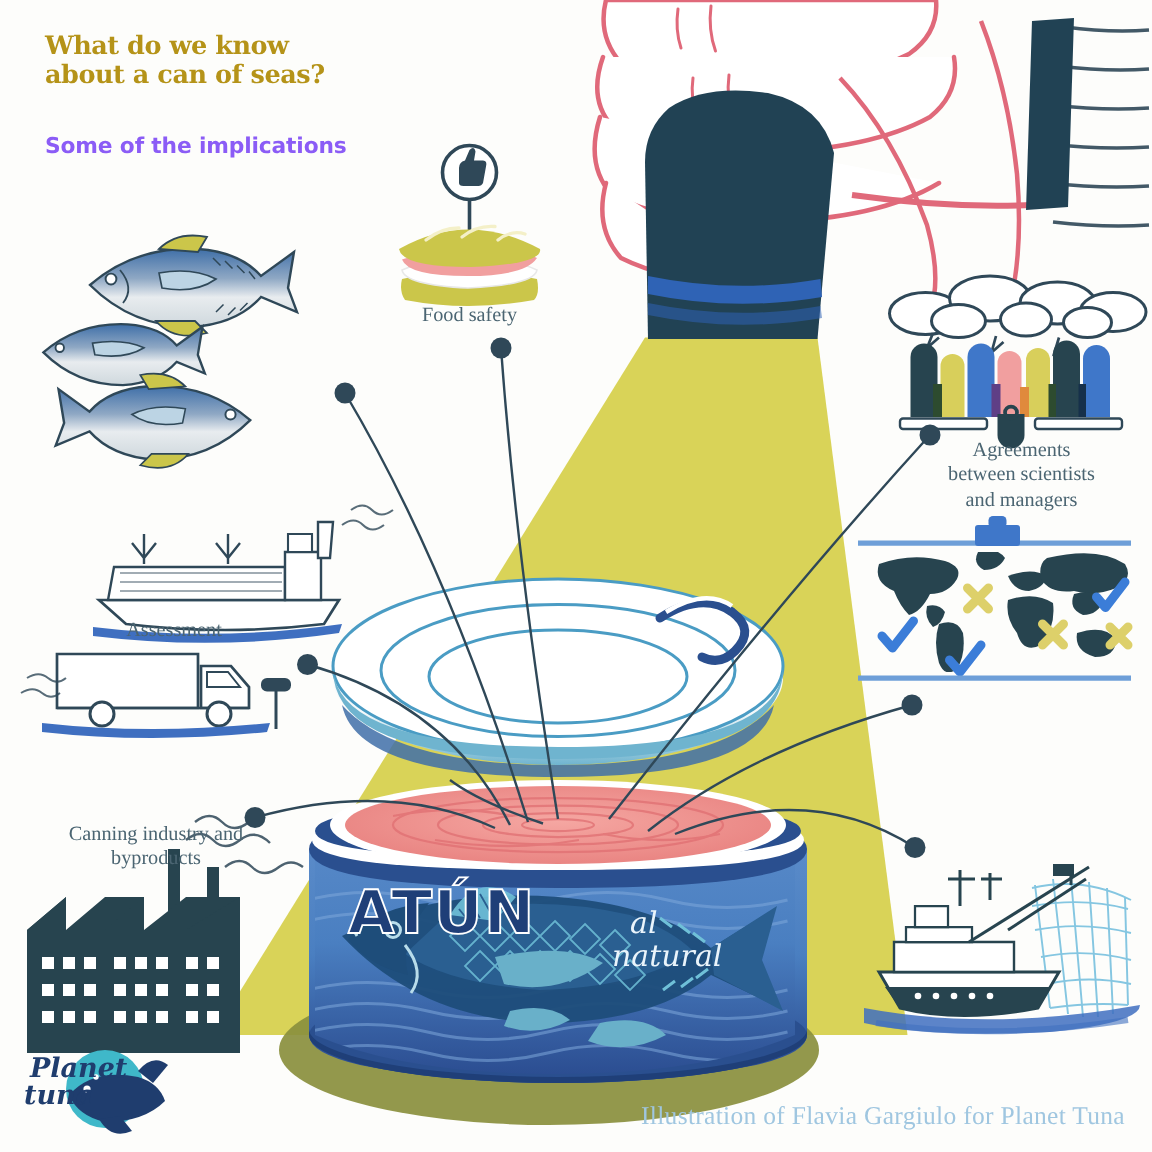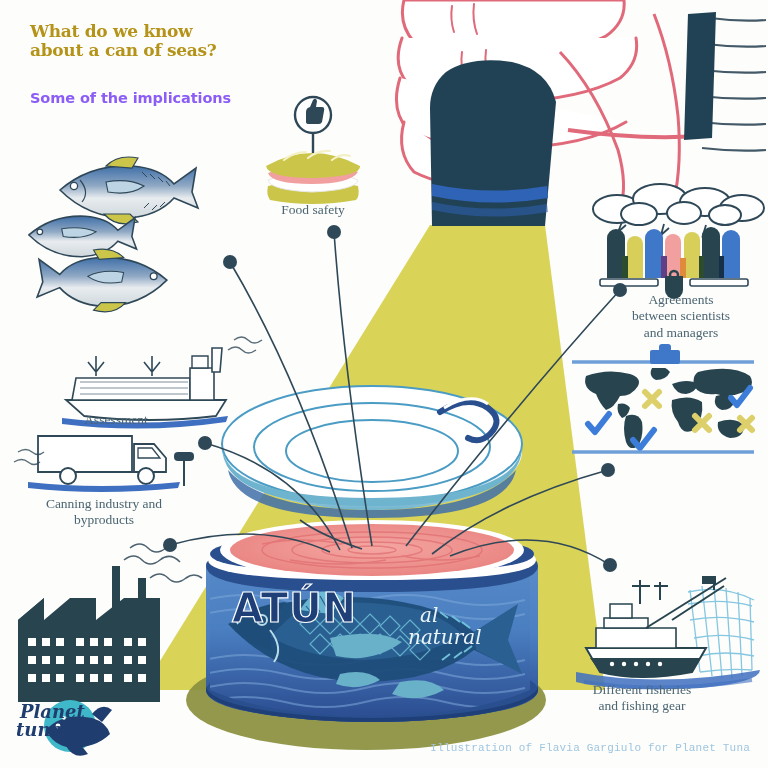--- a/index.html
+++ b/index.html
@@ -38,22 +38,22 @@
     font-family:Liberation Serif, serif;
     font-size:13.5px;
     line-height:1.22;
     color:#4b6572;
     white-space:pre-line;
   }
   .label.center{text-align:center;}
 
   .credit{
     right:18px; bottom:14px;
-    font-family:Liberation Mono, monospace;
-    font-size:11px;
+    font-family:Liberation Serif, serif;
+    font-size:17px;
     color:#9fc6e0;
     letter-spacing:0.2px;
   }
 
   
   svg.stage{position:absolute;left:0;top:0;width:768px;height:768px;}
   .noclick{pointer-events:none;}
 </style>
 </head>
 <body>
@@ -527,21 +527,19 @@
 
   <div class="abs label center" style="left:253px;top:202px;width:120px;">Food safety</div>
 
   <div class="abs label center" style="left:600px;top:292px;width:162px;">Agreements
 between scientists
 and managers</div>
 
 
   <div class="abs label center" style="left:56px;top:412px;width:120px;">Assessment</div>
 
-  <div class="abs label center" style="left:14px;top:496px;width:180px;">Canning industry and
+  <div class="abs label center" style="left:14px;top:548px;width:180px;">Canning industry and
 byproducts</div>
 
-  <div class="abs label center" style="left:552px;top:682px;width:180px;">Different fisheries
-and fishing gear</div>
 
   <div class="abs credit">Illustration of Flavia Gargiulo for Planet Tuna</div>
 
 </div>
 
 </body></html>

